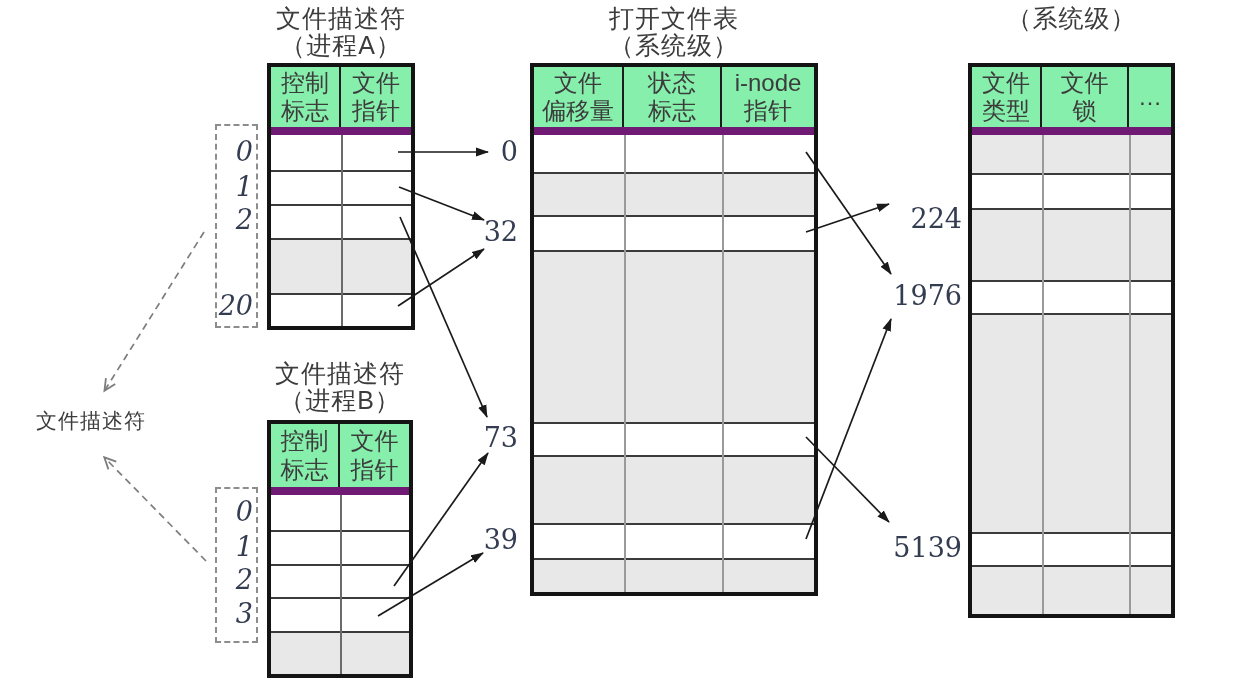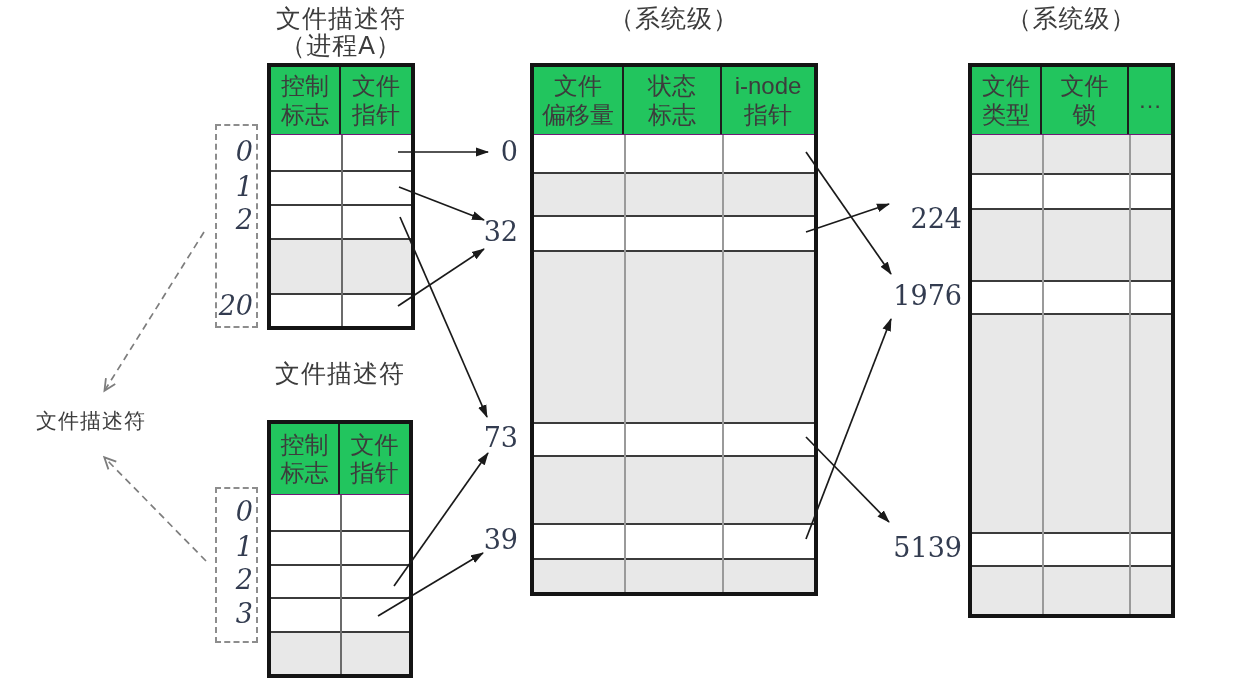--- a/index.html
+++ b/index.html
@@ -7,21 +7,21 @@
     position:relative; width:1257px; height:700px; background:#ffffff;
     font-family:"Liberation Sans","DejaVu Sans",sans-serif; overflow:hidden;
   }
   .title {
     position:absolute; text-align:center; font-size:25px; line-height:27px;
     color:#3c3c3c; letter-spacing:1px;
   }
   .tbl {
     position:absolute; border:4px solid #141414; box-sizing:border-box; background:#fff;
   }
-  .thead { display:flex; border-bottom:1px solid #701a75; box-sizing:border-box; background:#22c55e; }
+  .thead { display:flex; border-bottom:8px solid #701a75; box-sizing:border-box; background:#86efac; }
   .th {
     flex:none; display:flex; align-items:center; justify-content:center; text-align:center;
     white-space:pre-line; font-size:24px; line-height:1.18; color:#3c3c3c;
     border-right:2px solid #1d1d1d; box-sizing:border-box;
   }
   .th:last-child { border-right:none; }
   .tbody { position:relative; }
   .tr { box-sizing:border-box; background:#fff; }
   .tr + .tr { border-top:2px solid #3b3b3b; }
   .tr.gray { background:#e8e8e8; }
@@ -39,27 +39,29 @@
 </head>
 <body>
 
 <div class="canvas">
 
   <div class="title" style="left:267px; top:5px; width:148px;">
     <div>文件描述符</div>
     <div>（进程A）</div>
   </div>
   <div class="title" style="left:530px; top:5px; width:288px;">
+    <div>打开文件表</div>
     <div>（系统级）</div>
   </div>
   <div class="title" style="left:968px; top:5px; width:207px;">
     <div>（系统级）</div>
   </div>
   <div class="title" style="left:265px; top:360px; width:150px;">
     <div>文件描述符</div>
+    <div>（进程B）</div>
   </div>
 
   <div class="sidelabel" style="left:36px; top:407px;">文件描述符</div>
 
   <div class="tbl" style="left:267px; top:63px; width:148px; height:267px;">
     <div class="thead" style="height:68px;">
       <div class="th" style="width:70px;">控制
 标志</div>
       <div class="th" style="width:70px;">文件
 指针</div>

